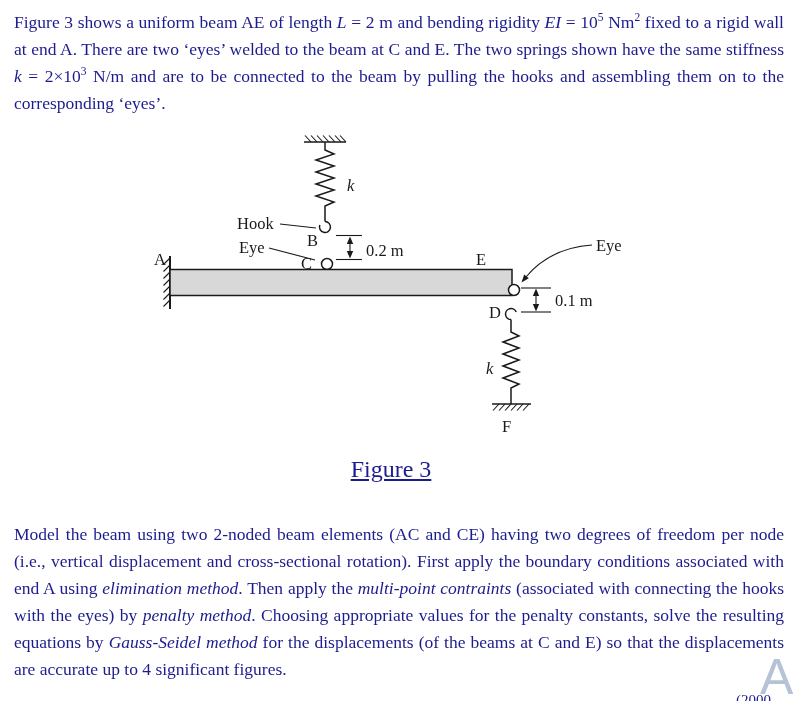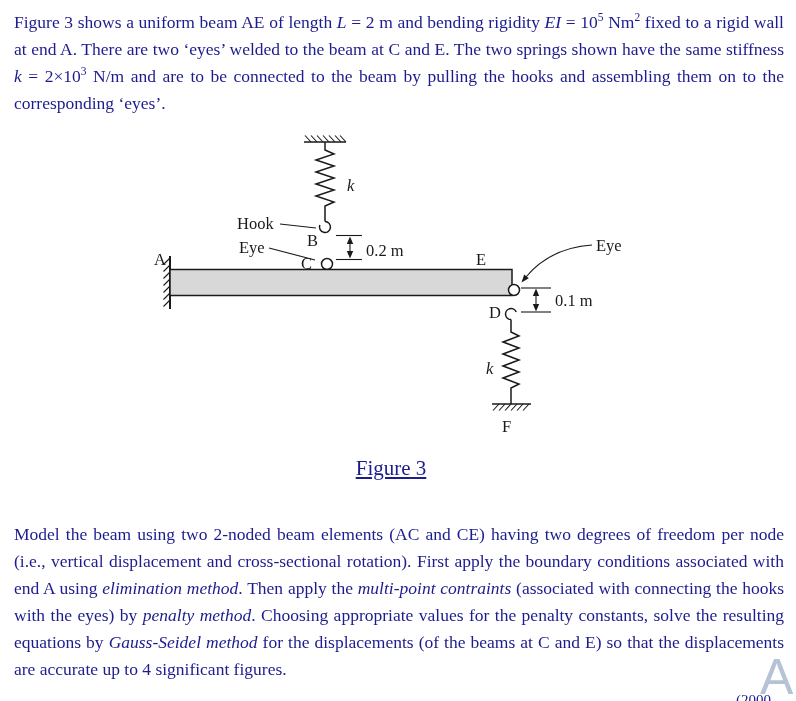--- a/index.html
+++ b/index.html
@@ -8,21 +8,21 @@
   .para{position:absolute;left:14px;width:770px;margin:0;text-align:justify;
         color:#1c1c8e;font-size:17.5px;line-height:26.9px;}
   .para sup{font-size:11.5px;line-height:0;vertical-align:super;}
   .para i{font-style:italic;}
   #intro-para{top:9px;}
   #task-para{top:509px;margin-top:12px;}
   .fig-svg{position:absolute;left:0;top:125px;}
   .figtext text{font-family:"Liberation Serif",serif;font-size:16.5px;fill:#1a1a1a;}
   .figtext .it{font-style:italic;}
   .caption{position:absolute;top:456px;left:0;width:782px;text-align:center;
-           color:#1c1c8e;font-size:21px;}
+           color:#1c1c8e;font-size:24px;}
   .caption span{text-decoration:underline;}
   .watermark{position:absolute;left:760px;top:652px;font-size:50px;line-height:1;
              color:#b6c3d7;font-family:"Liberation Sans",sans-serif;}
   .cutoff{position:absolute;left:736px;top:693px;height:8px;overflow:hidden;
           color:#1c1c8e;font-size:15px;line-height:15px;}
 </style>
 </head>
 <body>
 
 <div class="page">

